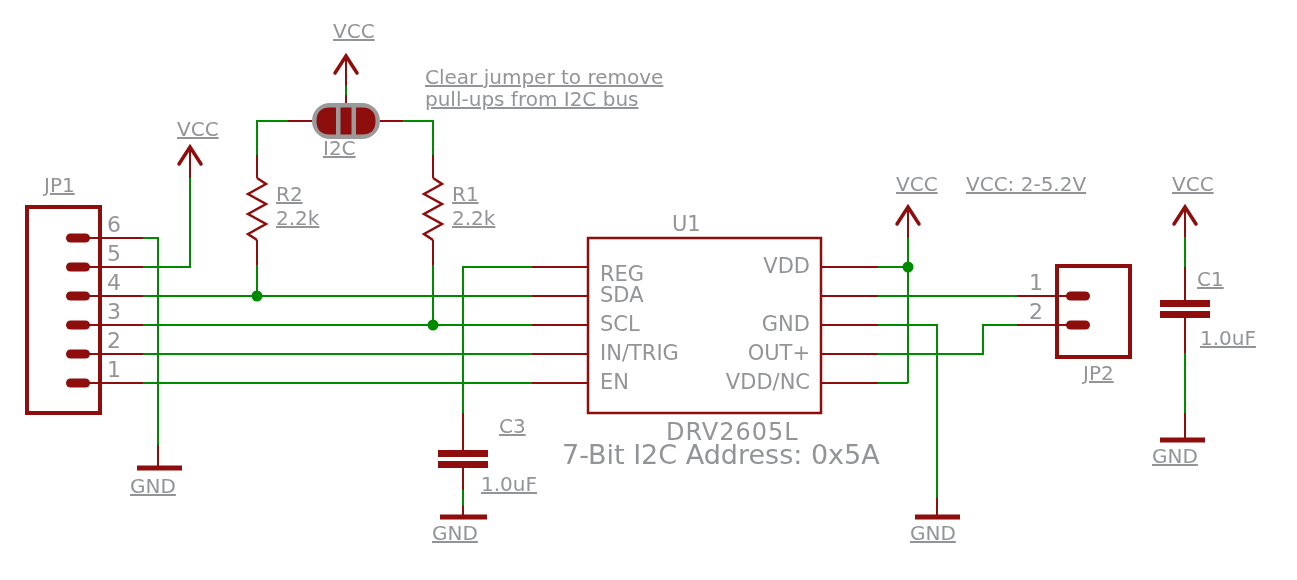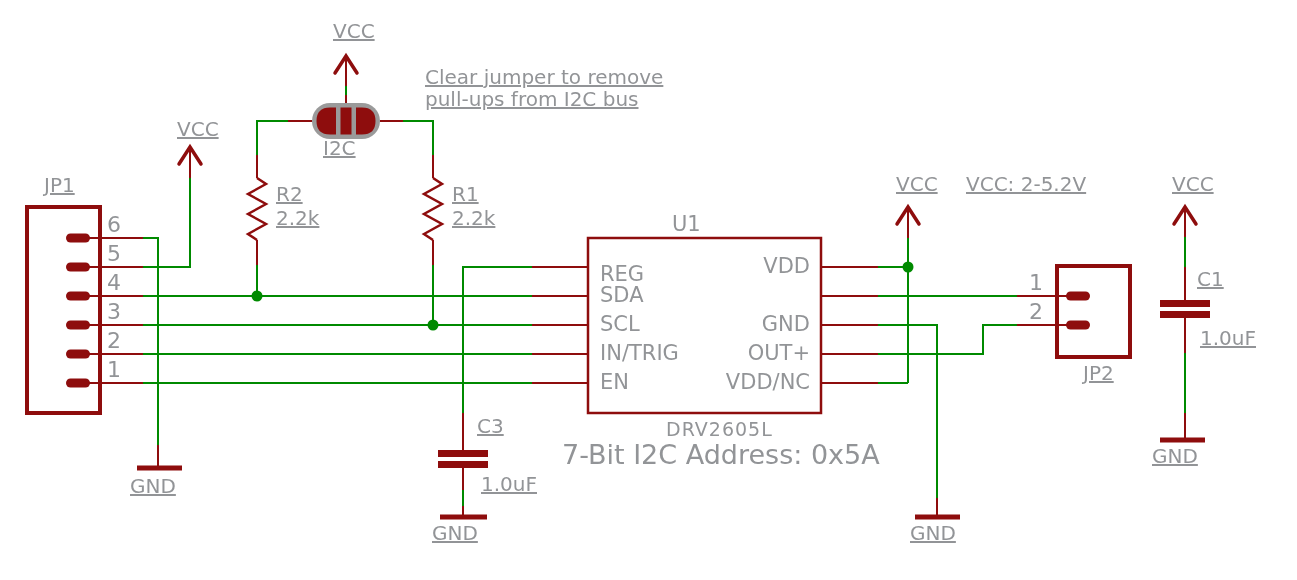--- a/index.html
+++ b/index.html
@@ -17,21 +17,21 @@
   .zig{stroke:var(--maroon);stroke-width:2.5;fill:none;stroke-linejoin:miter;}
   .bar{stroke:var(--maroon);stroke-width:5;fill:none;}
   .mfill{fill:var(--maroon);}
   .jfill{fill:var(--jgray);}
   .dot{fill:var(--wire);}
   .lbl{position:absolute;color:var(--txt);white-space:nowrap;line-height:1.12;}
   .f27{font-size:27px;}
   .f24{font-size:20px;text-decoration:underline;}
   .f22{font-size:22px;}
   .f21{font-size:21px;}
-  .f19{font-size:19px;letter-spacing:1px;}
+  .f19{font-size:24px;letter-spacing:1px;}
   .f16{font-size:21px;}
   .ctr{text-align:center;}
   .rgt{text-align:right;}
   .num{width:24px;}
   .rpin{width:170px;}
 </style>
 </head>
 <body>
 
 <div id="schematic">
@@ -210,19 +210,19 @@
   <div class="lbl f21" style="left:600px;top:371px;">EN</div>
   <div class="lbl f21 rgt rpin" style="left:640px;top:255px;">VDD</div>
   <div class="lbl f21 rgt rpin" style="left:640px;top:313px;">GND</div>
   <div class="lbl f21 rgt rpin" style="left:640px;top:342px;">OUT+</div>
   <div class="lbl f21 rgt rpin" style="left:640px;top:371px;">VDD/NC</div>
 
   <div class="lbl f24" style="left:276px;top:183px;">R2</div>
   <div class="lbl f24" style="left:276px;top:207px;">2.2k</div>
   <div class="lbl f24" style="left:452px;top:183px;">R1</div>
   <div class="lbl f24" style="left:452px;top:207px;">2.2k</div>
-  <div class="lbl f24" style="left:477px;top:415px;">C3</div>
+  <div class="lbl f24" style="left:499px;top:415px;">C3</div>
   <div class="lbl f24" style="left:481px;top:473px;">1.0uF</div>
   <div class="lbl f24" style="left:1197px;top:268px;">C1</div>
   <div class="lbl f24" style="left:1200px;top:327px;">1.0uF</div>
   <div class="lbl f24" style="left:323px;top:137px;">I2C</div>
 
 </div>
 
 </body></html>

